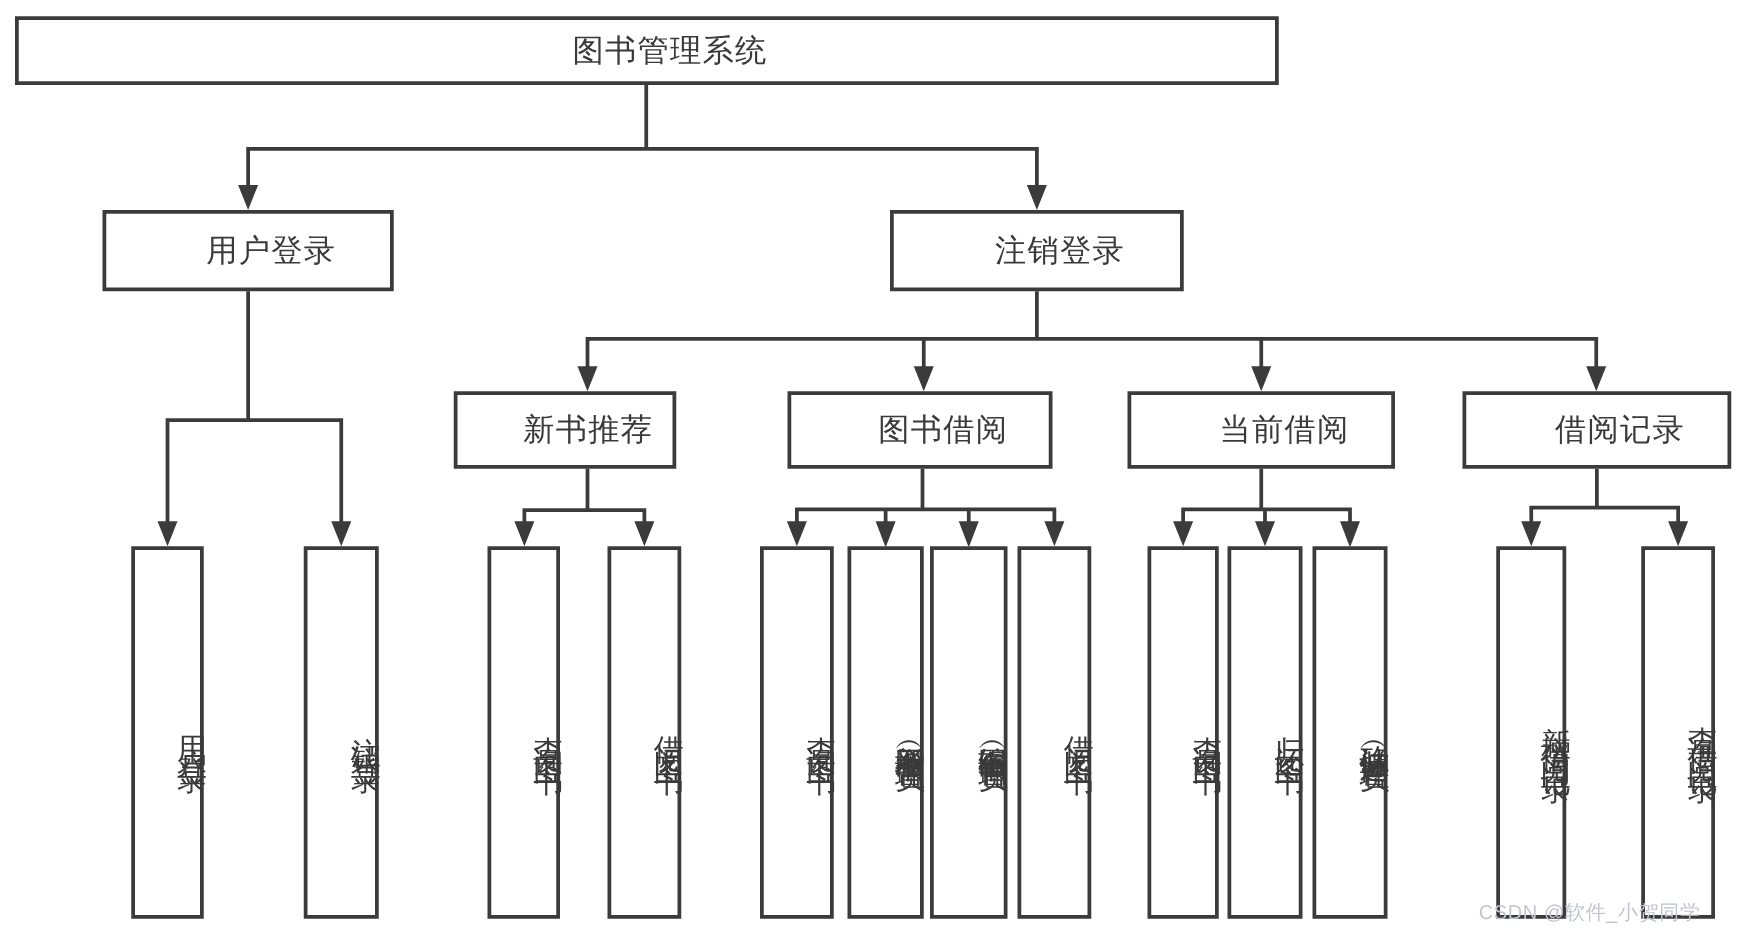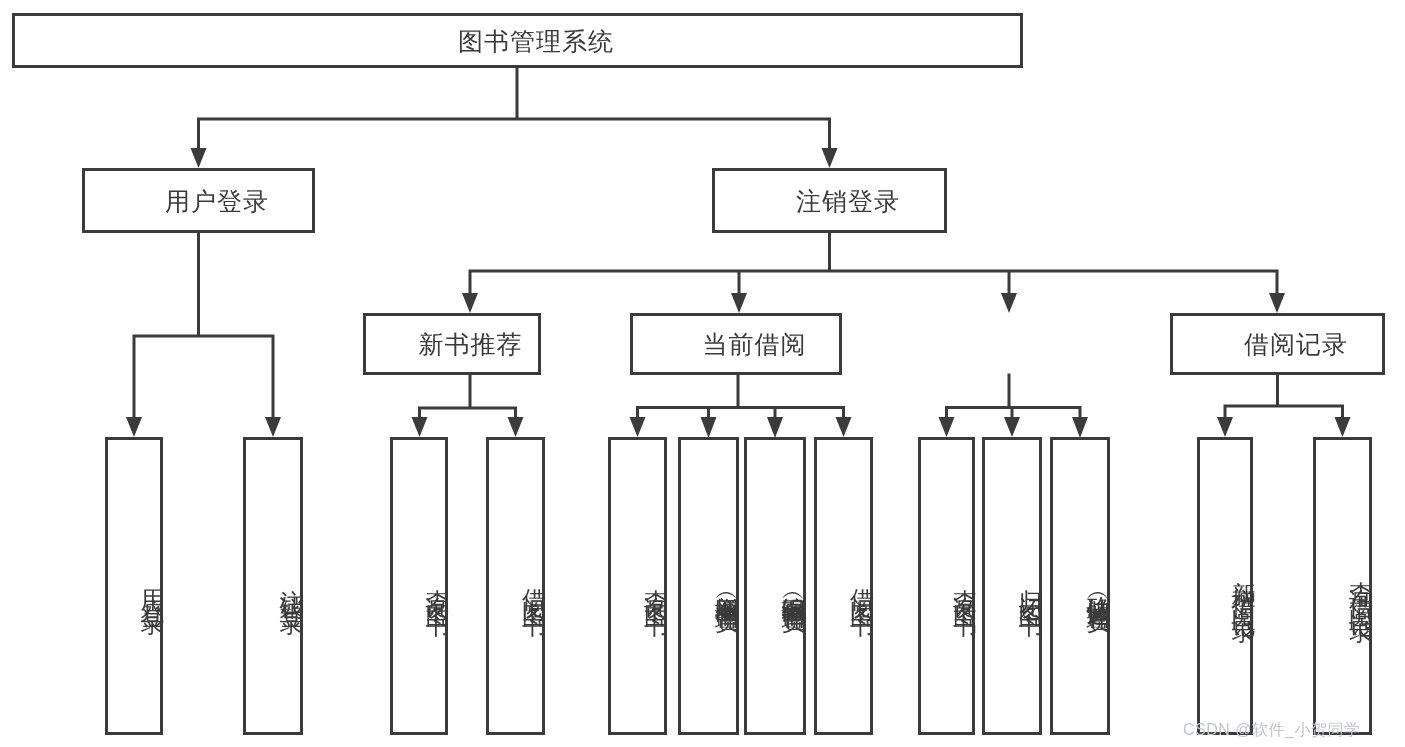--- a/index.html
+++ b/index.html
@@ -90,21 +90,22 @@
     <polygon points="1217,417 1233,417 1225,437"></polygon>
     <polygon points="1334.5,417 1350.5,417 1342.5,437"></polygon>
   </svg>
 
   <div class="node h-node" style="left:12px;top:13px;width:1011px;height:55px;">图书管理系统</div>
 
   <div class="node h-node" style="left:82px;top:168px;width:233px;height:65px;">用户登录</div>
   <div class="node h-node" style="left:712px;top:168px;width:235px;height:65px;">注销登录</div>
 
   <div class="node h-node" style="left:363px;top:313px;width:178px;height:62px;">新书推荐</div>
-  <div class="node h-node" style="left:630px;top:313px;width:212px;height:62px;">当前借阅</div>
+  <div class="node h-node" style="left:630px;top:313px;width:212px;height:62px;">图书借阅</div>
+  <div class="node h-node" style="left:902px;top:313px;width:214px;height:62px;">当前借阅</div>
   <div class="node h-node" style="left:1170px;top:313px;width:215px;height:62px;">借阅记录</div>
 
   <div class="node v-node" style="left:105px;width:58px;">用户登录</div>
   <div class="node v-node" style="left:243px;width:60px;">注销登录</div>
   <div class="node v-node" style="left:390px;width:58px;">查询图书</div>
   <div class="node v-node" style="left:486px;width:59px;">借阅图书</div>
   <div class="node v-node" style="left:608px;width:59px;">查询图书</div>
   <div class="node v-node tight" style="left:678px;width:61px;">新增图书（管理员）</div>
   <div class="node v-node tight" style="left:744px;width:62px;">编辑图书（管理员）</div>
   <div class="node v-node" style="left:814px;width:59px;">借阅图书</div>

